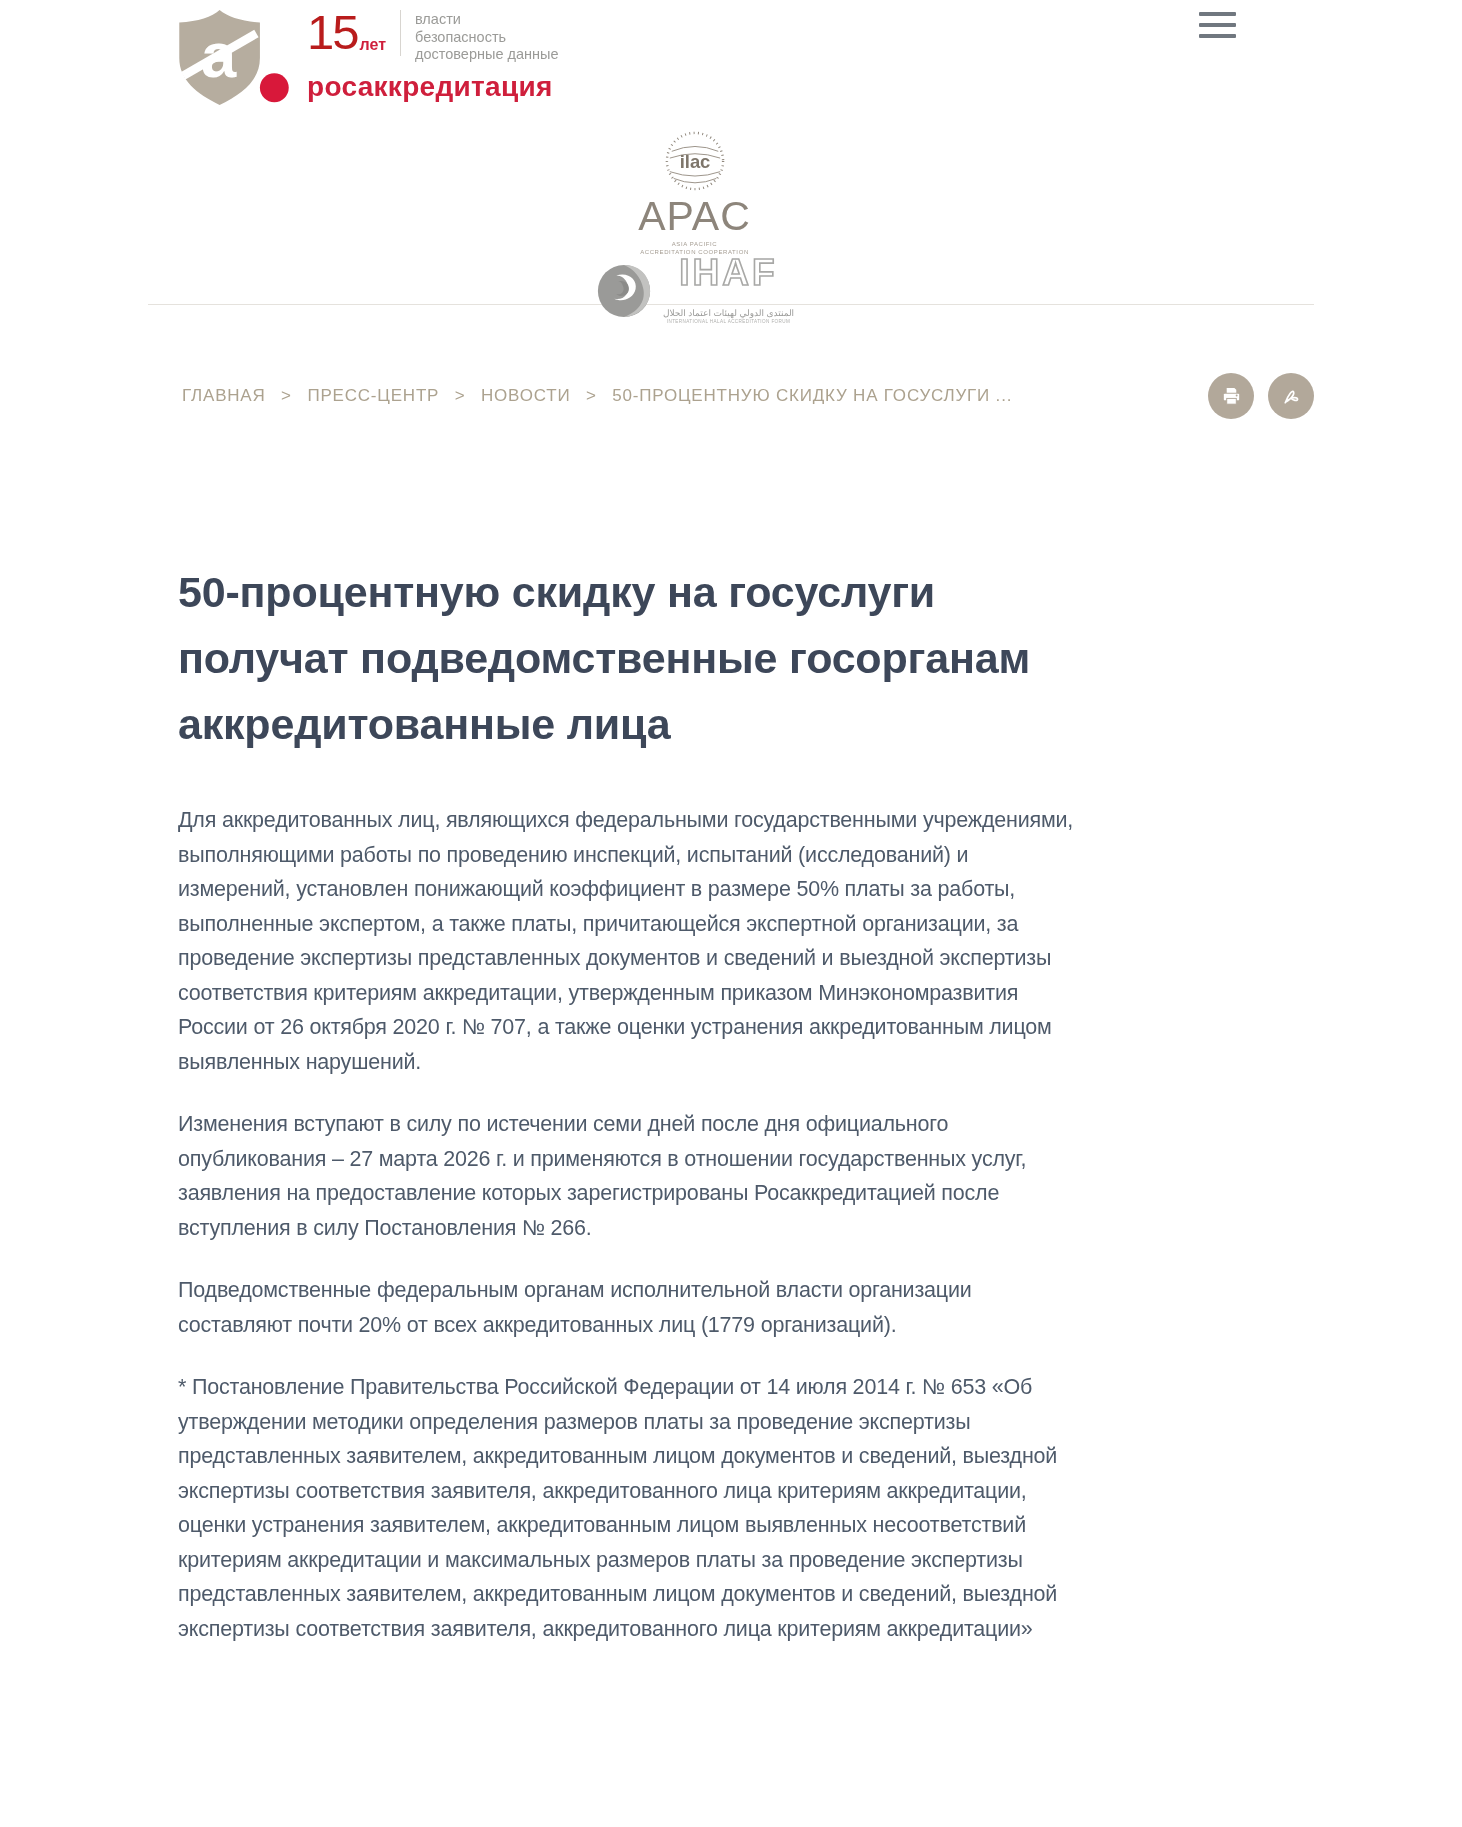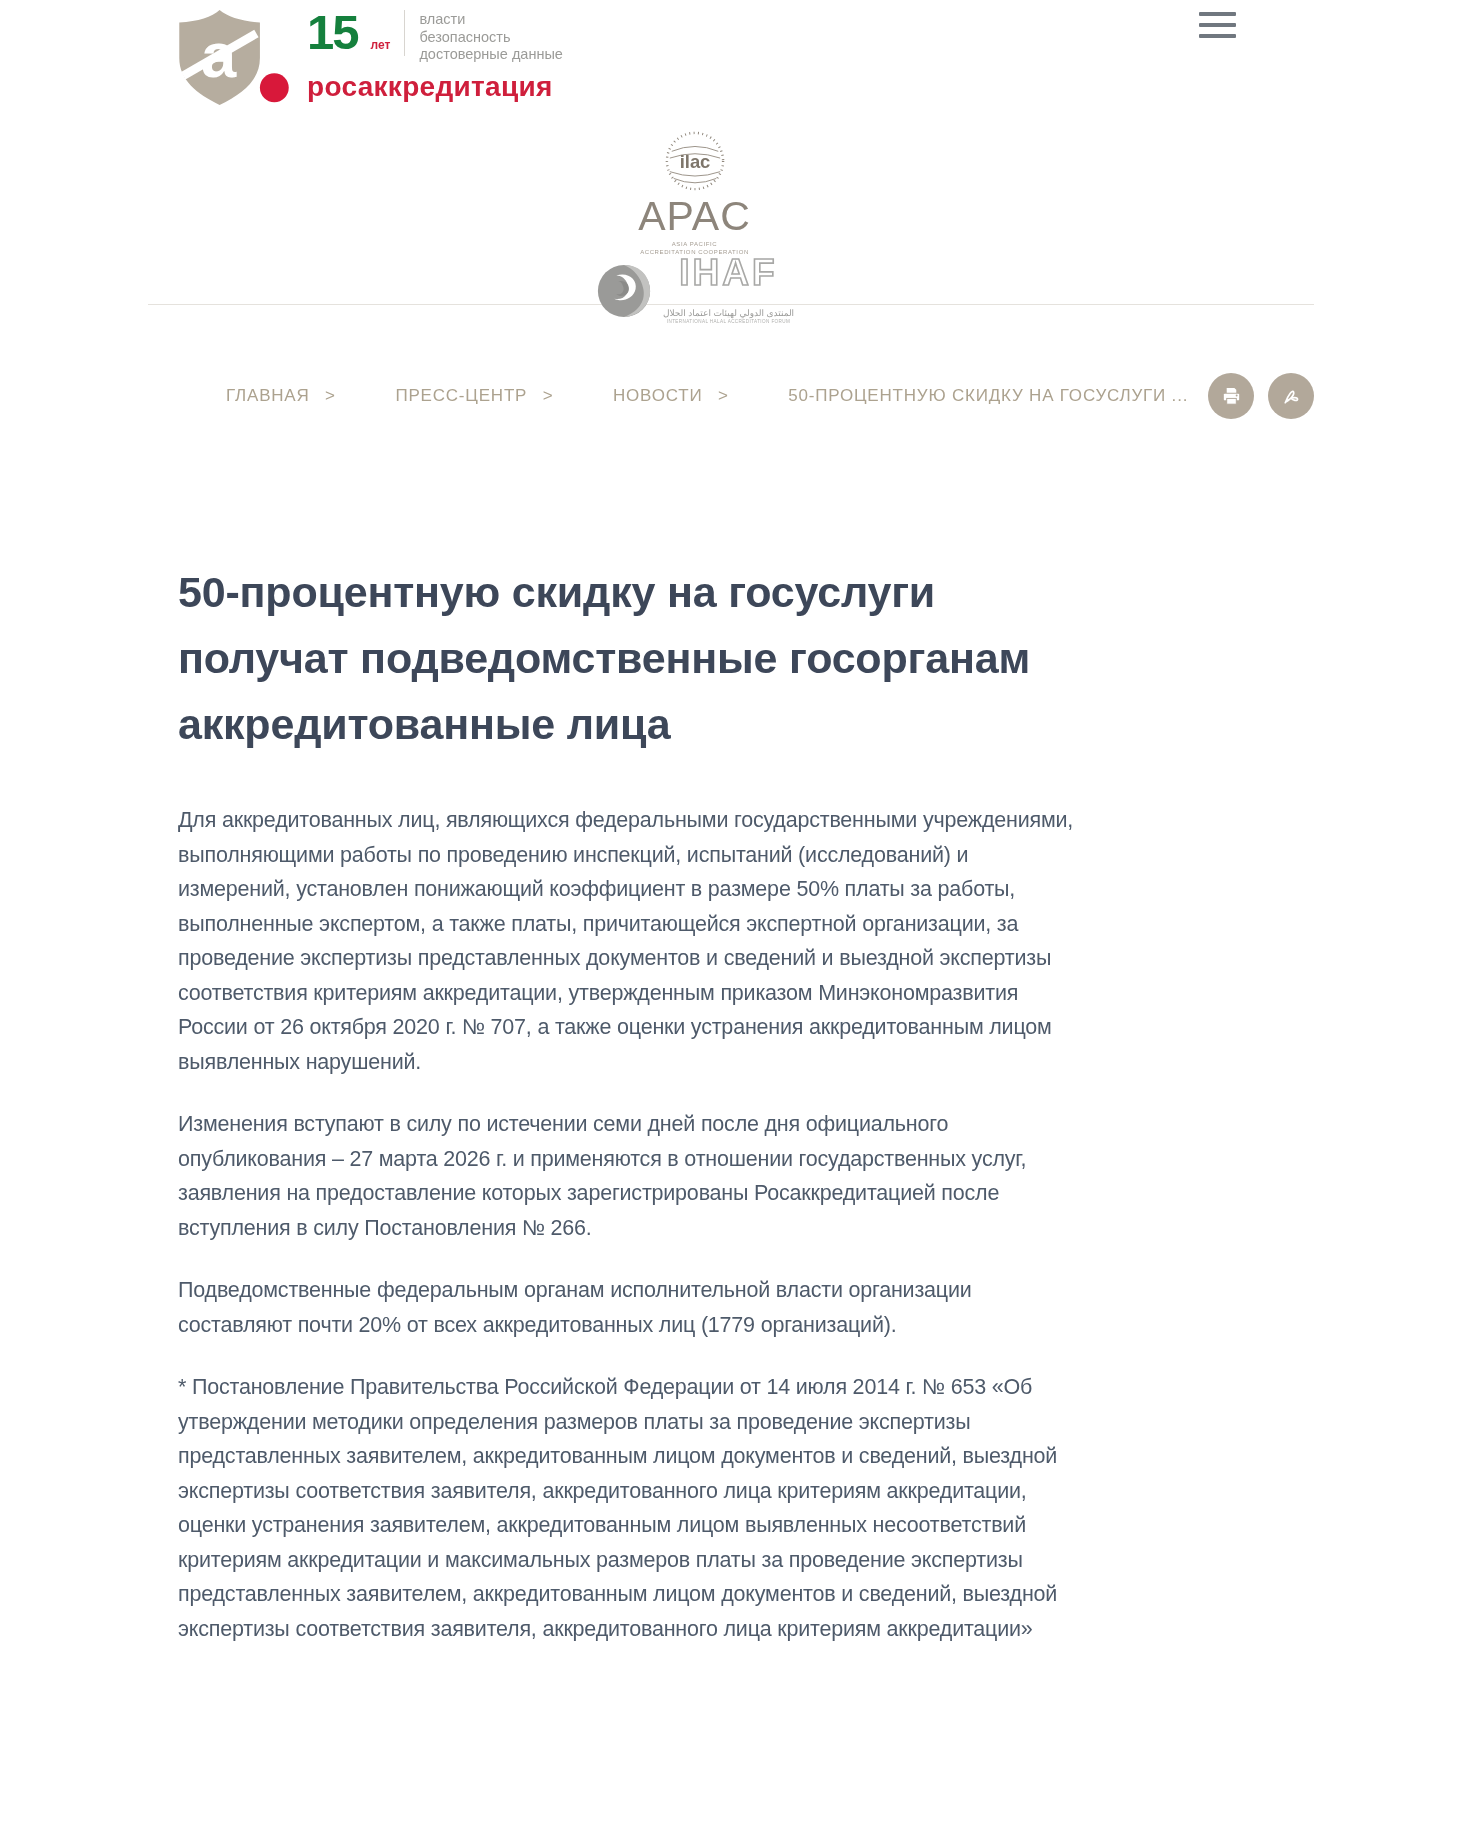--- a/index.html
+++ b/index.html
@@ -7,22 +7,22 @@
   body { width:1462px; height:1827px; font-family:"Liberation Sans", sans-serif; overflow:hidden; }
   .page { width:1166px; margin:0 auto; position:relative; }
 
   
   .header { position:relative; padding-top:10px; }
   .logo-row { display:flex; align-items:flex-start; padding-left:27px; }
   .shield-wrap { width:118px; height:96px; flex:0 0 auto; }
   .logo-text { margin-left:14px; }
   .logo-top { display:flex; align-items:flex-start; }
   .anniv { display:flex; align-items:flex-end; }
-  .anniv-num { font-size:49px; line-height:44px; font-weight:bold; color:#15803d; letter-spacing:-2px; }
-  .anniv-unit { font-size:12px; font-weight:bold; color:#cf1f3c; margin-left:13px; line-height:18px; }
+  .anniv-num { font-size:49px; line-height:44px; font-weight:normal; color:#b91c1c; letter-spacing:-2px; }
+  .anniv-unit { font-size:16px; font-weight:bold; color:#cf1f3c; margin-left:2px; line-height:18px; }
   .logo-divider { width:1px; background:#d8d5d0; height:46px; margin:0 14px; }
   .tagline { color:#9b9b98; font-size:14.5px; line-height:17.5px; padding-top:1px; }
   .brand-name { font-size:28px; font-weight:bold; color:#cf1f3c; margin-top:7px; letter-spacing:0.3px; }
 
   .burger { position:absolute; top:12px; right:78px; width:37px; cursor:pointer; }
   .burger span { display:block; height:4px; background:#70777f; border-radius:1px; margin-bottom:7px; }
   .burger span:last-child { margin-bottom:0; }
 
   
   .partners { display:flex; align-items:center; justify-content:space-between; margin-top:24px; padding:0 130px 0 57px; height:82px;flex-direction:column; }
@@ -35,21 +35,21 @@
   .ihaf-texts { text-align:center; }
   .ihaf-label { font-size:37px; font-weight:bold; letter-spacing:3px; line-height:34px; color:#ffffff; -webkit-text-stroke:1.6px #a8a8a6; }
   .ihaf-ar { font-size:9px; color:#9a9a98; line-height:11px; margin-top:18px; }
   .ihaf-caption { font-size:4.6px; letter-spacing:0.4px; color:#b0b0ae; line-height:6px; }
 
   .divider { border:none; border-top:1px solid #e5e2dd; margin:92px 0 0 0; }
 
   
   .crumb-row { display:flex; align-items:center; justify-content:space-between; margin-top:68px; padding-left:34px; }
   .breadcrumb { color:#aca28f; font-size:17px; letter-spacing:0.8px; }
-  .breadcrumb .crumb { cursor:pointer;margin-left:44px; }
+  .breadcrumb .crumb { cursor:pointer; }
   .breadcrumb .sep { margin:0 10px; color:#aca28f; }
   .doc-buttons { display:flex; gap:14px; }
   .circle-btn { width:46px; height:46px; border-radius:50%; background:#b2a89a; display:flex; align-items:center; justify-content:center; cursor:pointer; }
 
   
   .article { padding-left:30px; }
   .article h1 { margin:140px 0 0 0; font-size:43px; line-height:66px; font-weight:bold; color:#3d4759; max-width:900px; letter-spacing:-0.2px; }
   .date { margin-top:84px; font-size:22px; color:#a8a094; }
   .body-copy { max-width:905px; }
   .body-copy p { margin:28px 0 0 0; font-size:21.5px; line-height:34.5px; color:#4e5a6a; letter-spacing:-0.2px; }

